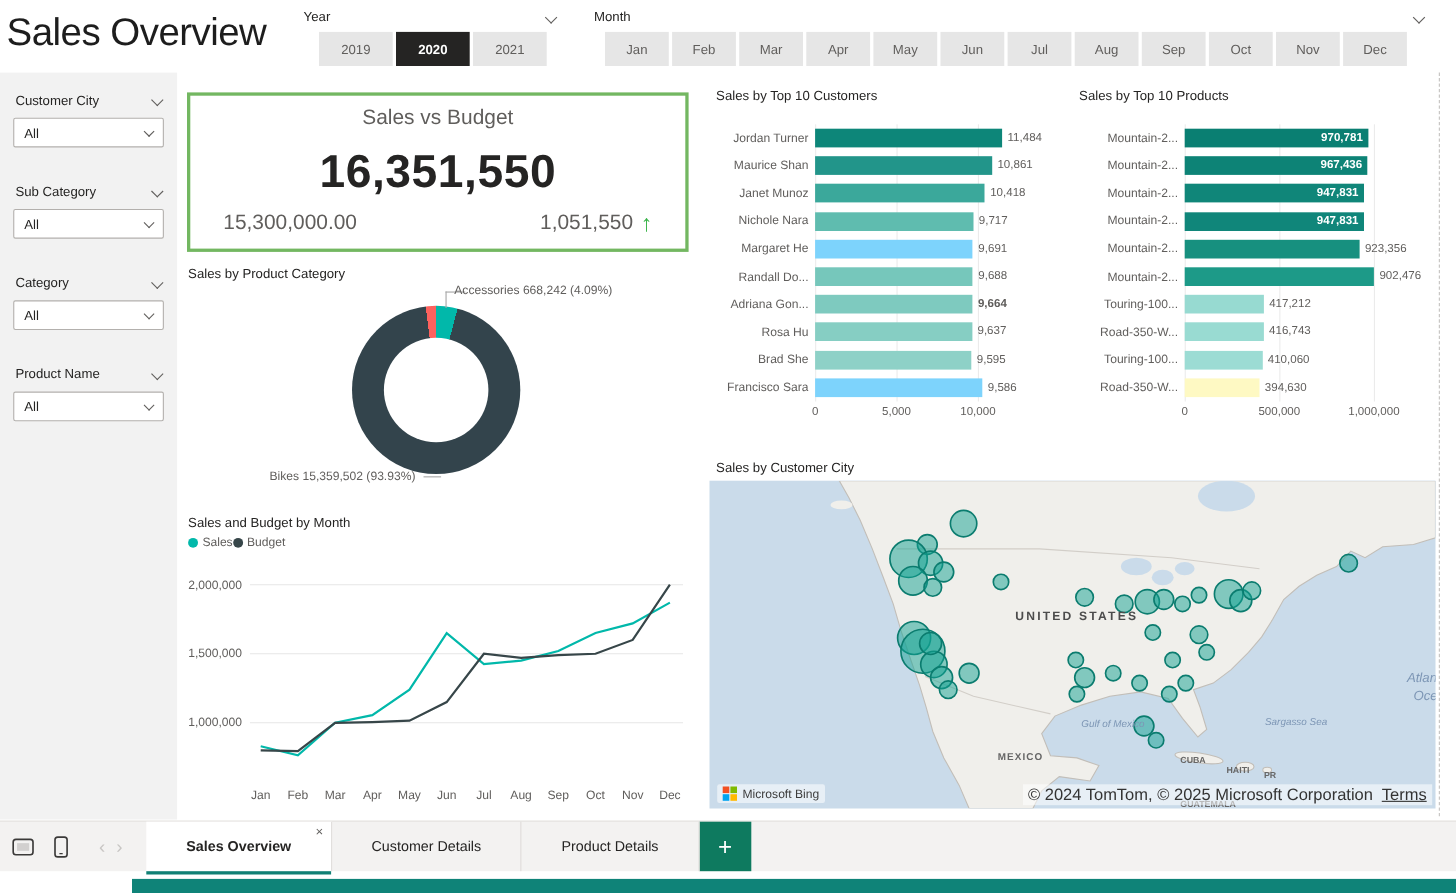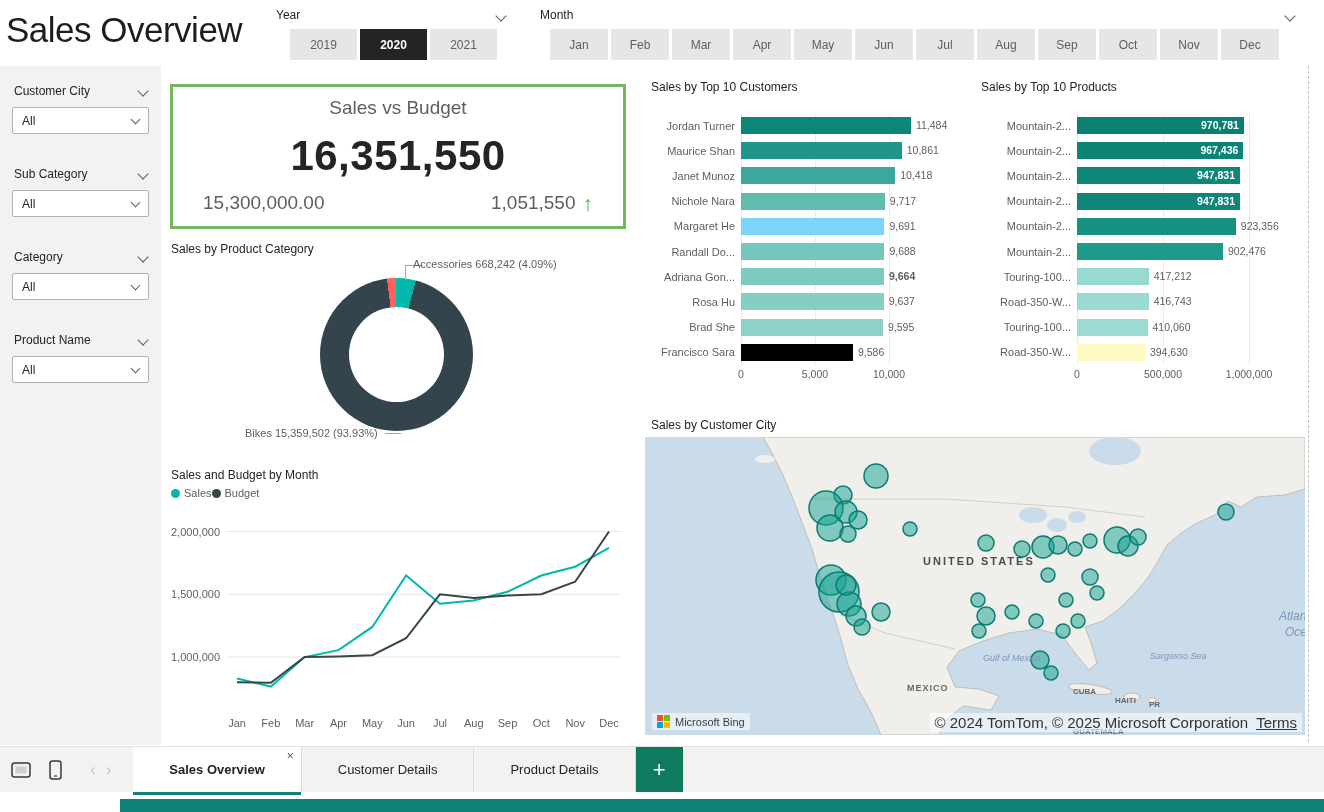--- a/index.html
+++ b/index.html
@@ -314,21 +314,21 @@
             <div class="hbar-label" style="width: 84px;">Brad She</div>
             <div class="hbar-track">
               <div class="hbar-fill" style="width: 142.006px; background: rgb(142, 209, 199);">
                 <span class="hbar-value">9,595</span>
               </div>
             </div>
           </div>
           <div class="hbar-row" style="height: 25.2px;">
             <div class="hbar-label" style="width: 84px;">Francisco Sara</div>
             <div class="hbar-track">
-              <div class="hbar-fill" style="width: 112px; background: #000000;">
+              <div class="hbar-fill" style="width: 152px; background: #7dd3fc;">
                 <span class="hbar-value">9,586</span>
               </div>
             </div>
           </div>
         </div>
         <div class="hbar-axis">
           <span class="tick" style="left: 90px;">0</span>
           <span class="tick" style="left: 164px;">5,000</span>
           <span class="tick" style="left: 238px;">10,000</span>
         </div>
@@ -378,21 +378,21 @@
             <div class="hbar-label" style="width: 90px;">Mountain-2...</div>
             <div class="hbar-track">
               <div class="hbar-fill" style="width: 158.817px; background: rgb(23, 144, 127);">
                 <span class="hbar-value">923,356</span>
               </div>
             </div>
           </div>
           <div class="hbar-row" style="height: 25.2px;">
             <div class="hbar-label" style="width: 90px;">Mountain-2...</div>
             <div class="hbar-track">
-              <div class="hbar-fill" style="width: 146px; background: rgb(29, 154, 136);">
+              <div class="hbar-fill" style="width: 172px; background: rgb(29, 154, 136);">
                 <span class="hbar-value">902,476</span>
               </div>
             </div>
           </div>
           <div class="hbar-row" style="height: 25.2px;">
             <div class="hbar-label" style="width: 90px;">Touring-100...</div>
             <div class="hbar-track">
               <div class="hbar-fill" style="width: 71.7605px; background: rgb(151, 218, 209);">
                 <span class="hbar-value">417,212</span>
               </div>

